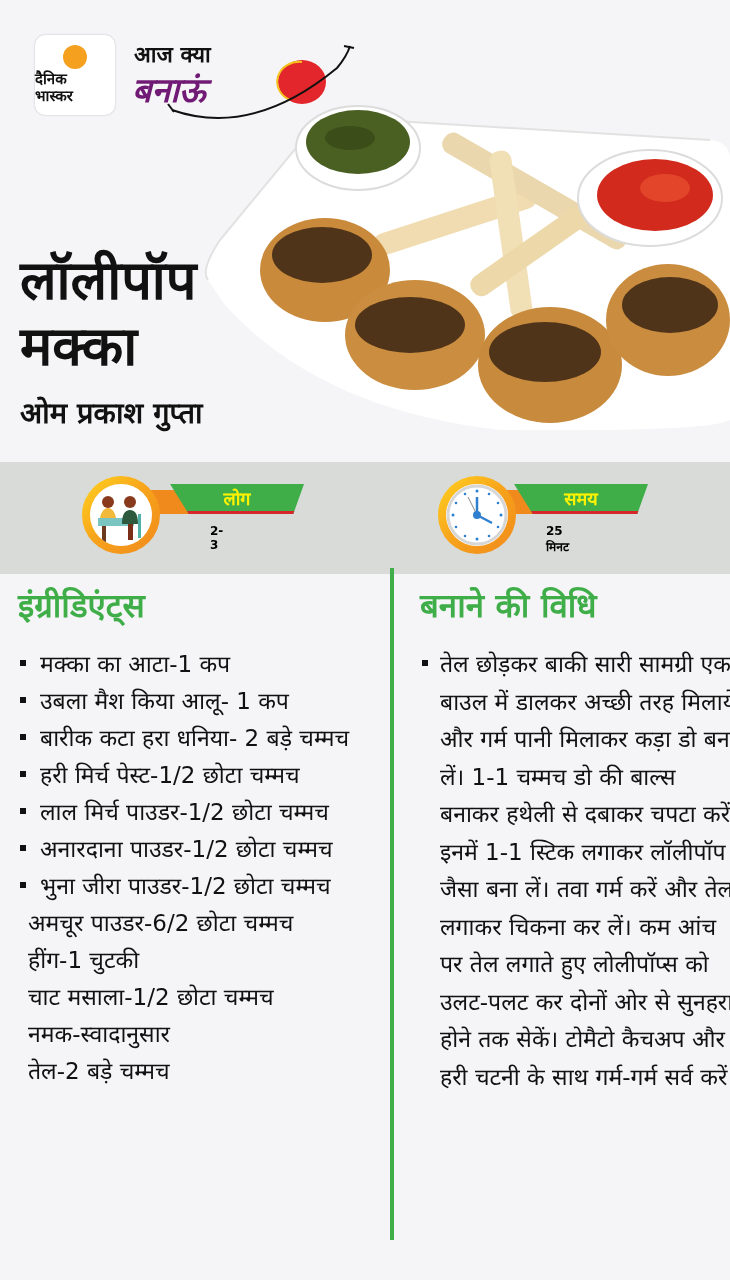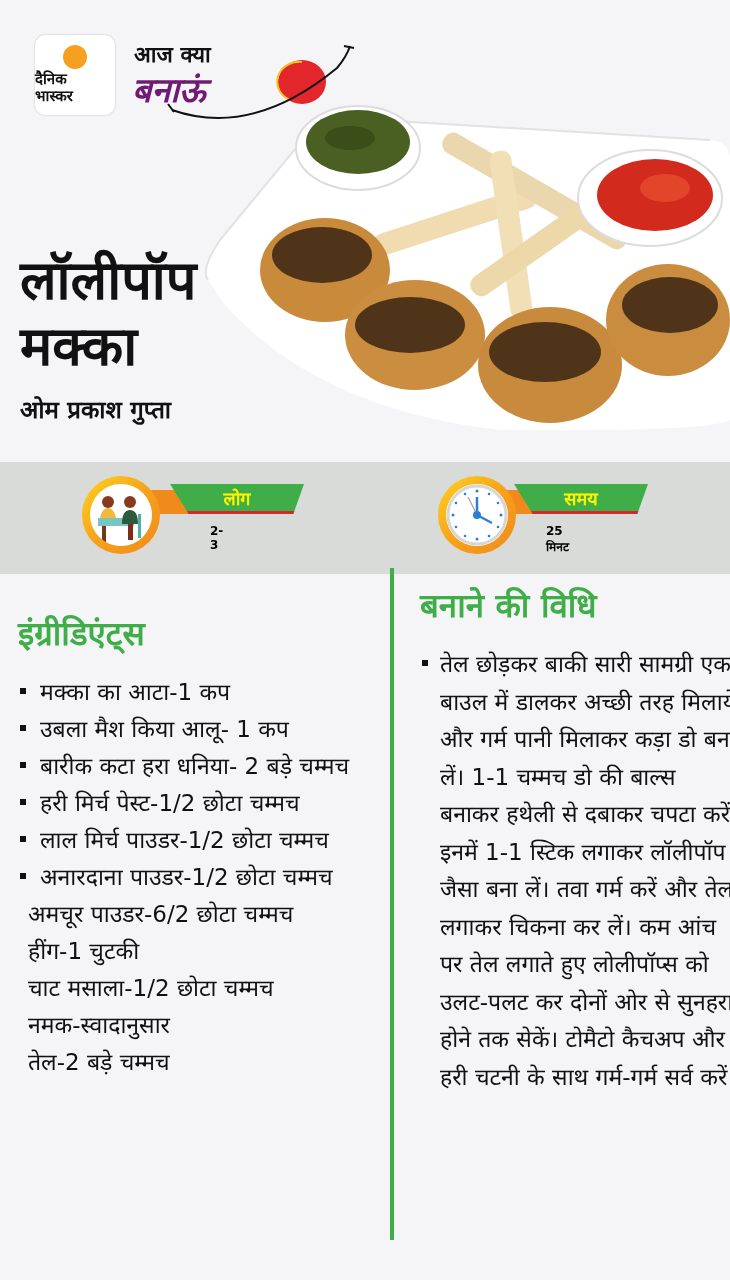--- a/index.html
+++ b/index.html
@@ -24,21 +24,21 @@
     .brand-top { position: absolute; left: 2px; top: 0; font-size: 22px; font-weight: bold; color: #111; }
     .brand-main { position: absolute; left: 0; top: 22px; font-size: 34px; font-weight: bold; color: #701a75; line-height: 60px; font-style: italic; }
     .brand-svg { position: absolute; left: 0; top: 0; }
 
     .food { position: absolute; left: 200px; top: 80px; }
 
     .title {
       position: absolute; left: 20px; top: 248px;
       font-size: 54px; font-weight: bold; line-height: 66px; color: #111;
     }
-    .author { position: absolute; left: 20px; top: 392px; font-size: 24px; font-weight: bold; color: #111; }
+    .author { position: absolute; left: 20px; top: 392px; font-size: 29px; font-weight: bold; color: #111; }
 
     .info-band { position: absolute; left: 0; top: 462px; width: 730px; height: 112px; background: #d8dbd8; }
     .info-item { position: absolute; top: 0; height: 106px; }
     .info-circle {
       position: absolute; top: 14px; width: 78px; height: 78px; border-radius: 50%;
       background: linear-gradient(135deg, #ffd21f 0%, #f7a21b 50%, #f08a1c 100%);
     }
     .info-circle-inner {
       position: absolute; left: 8px; top: 8px; width: 62px; height: 62px; border-radius: 50%; background: #fff;
       overflow: hidden;
@@ -46,21 +46,21 @@
     .info-connector { position: absolute; top: 28px; height: 24px; background: #f08a1c; }
     .info-label {
       position: absolute; top: 22px; height: 30px; width: 134px;
       background: #3fae49; color: #fff200; font-weight: bold; font-size: 18px;
       display: flex; align-items: center; justify-content: center;
       clip-path: polygon(0 0, 100% 0, 92% 100%, 14% 100%);
       border-bottom: 3px solid #d7262c;
     }
     .info-value { position: absolute; top: 62px; font-size: 12px; font-weight: bold; color: #000000; }
 
-    .ingredients { position: absolute; left: 18px; top: 584px; width: 370px; margin-top: 28px; }
+    .ingredients { position: absolute; left: 18px; top: 584px; width: 370px; }
     .method { position: absolute; left: 420px; top: 584px; width: 320px; }
     .section-title { font-size: 33px; font-weight: bold; color: #3fae49; line-height: 44px; margin-bottom: 18px; }
     .divider { position: absolute; left: 390px; top: 568px; width: 4px; height: 672px; background: #3fae49; }
 
     .list { list-style: none; font-size: 23px; line-height: 37px; color: #111; }
     .list li { position: relative; padding-left: 22px; }
     .list li.bullet::before {
       content: ""; position: absolute; left: 2px; top: 14px; width: 6px; height: 6px; background: #111;
     }
     .list li.nobullet { padding-left: 10px; }
@@ -185,20 +185,21 @@
 
 <div class="ingredients">
   <div class="section-title">इंग्रीडिएंट्स</div>
   <ul class="list">
     <li class="bullet">मक्का का आटा-1 कप</li>
     <li class="bullet">उबला मैश किया आलू- 1 कप</li>
     <li class="bullet">बारीक कटा हरा धनिया- 2 बड़े चम्मच</li>
     <li class="bullet"> हरी मिर्च पेस्ट-1/2 छोटा चम्मच</li>
     <li class="bullet"> लाल मिर्च पाउडर-1/2 छोटा चम्मच</li>
     <li class="bullet"> अनारदाना पाउडर-1/2 छोटा चम्मच</li>
+    <li class="bullet">भुना जीरा पाउडर-1/2 छोटा चम्मच</li>
     <li class="nobullet">अमचूर पाउडर-6/2 छोटा चम्मच</li>
     <li class="nobullet">हींग-1 चुटकी</li>
     <li class="nobullet">चाट मसाला-1/2 छोटा चम्मच</li>
     <li class="nobullet">नमक-स्वादानुसार</li>
     <li class="nobullet">तेल-2 बड़े चम्मच</li>
   </ul>
 </div>
 
 <div class="divider"></div>
 

